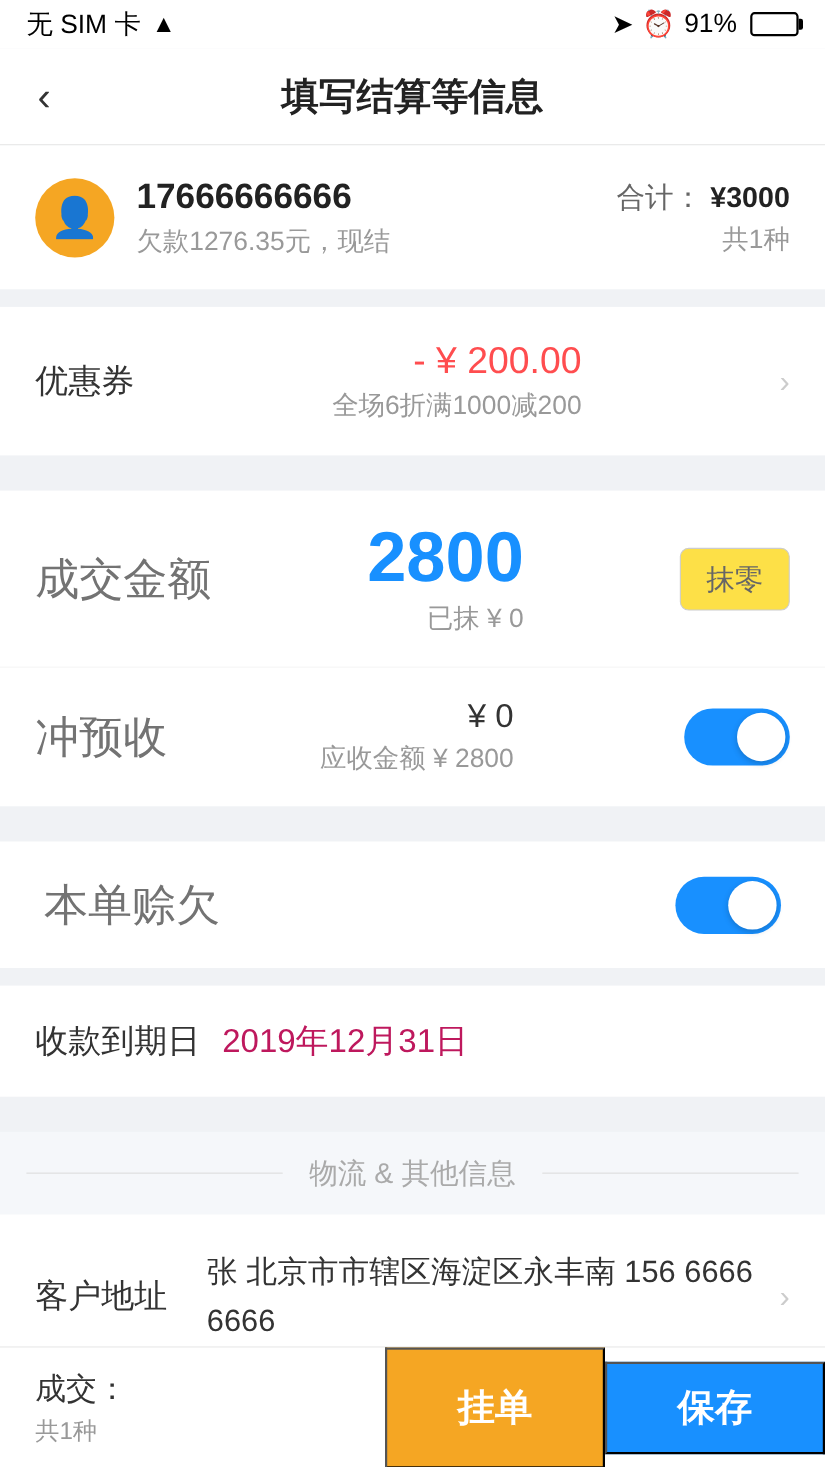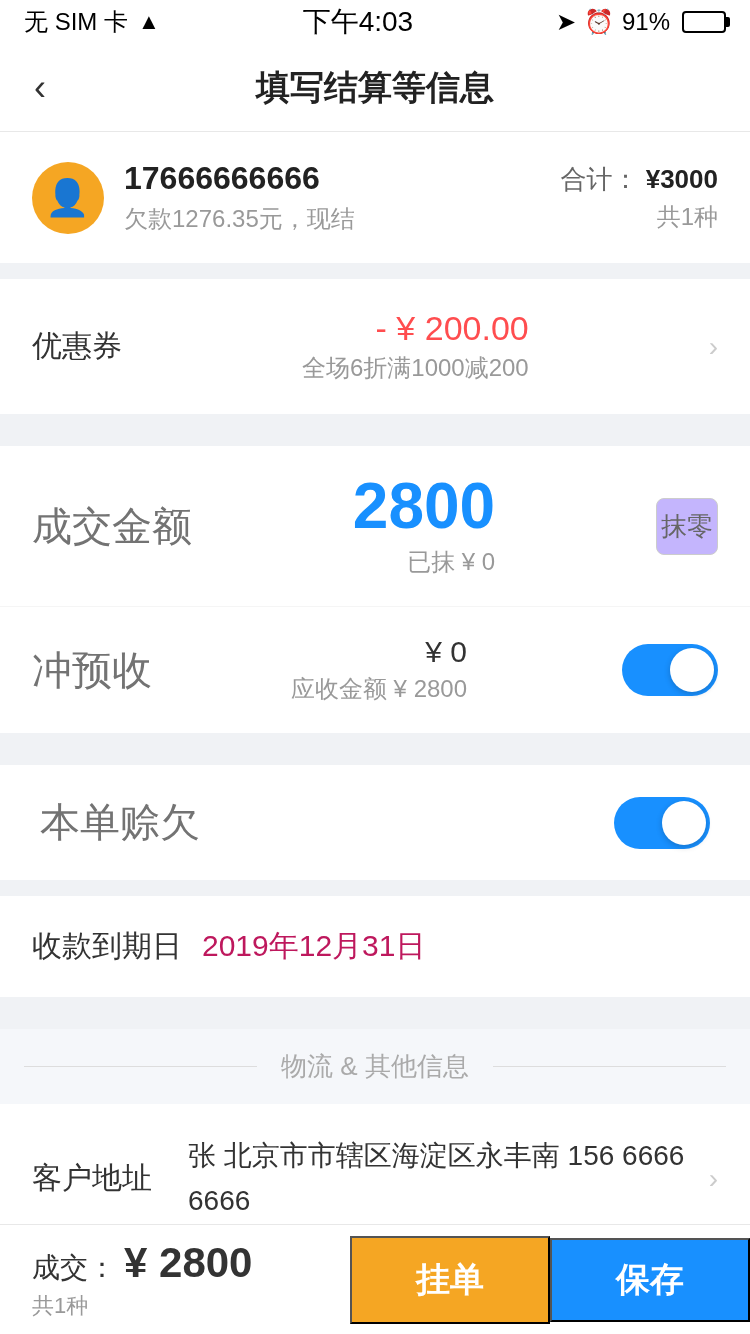--- a/index.html
+++ b/index.html
@@ -130,24 +130,24 @@
     .deal-amount-value {
       font-size: 64px;
       font-weight: 600;
       color: #1890ff;
       line-height: 1;
     }
     .deal-amount-sub { font-size: 24px; color: #999; margin-top: 8px; text-align: right; }
     .round-btn {
       border: 1.5px solid #ccc;
       border-radius: 8px;
-      padding: 10px 4px;
+      padding: 10px 23px;
       font-size: 26px;
       color: #666;
-      background: #c4b5fd;
+      background: #fde047;
       cursor: pointer;
       white-space: nowrap;
     }
 
     
     .prepay-value { font-size: 30px; color: #333; font-weight: 500; }
     .prepay-sub { font-size: 24px; color: #999; margin-top: 4px; text-align: right; }
 
     
     .toggle {
@@ -241,21 +241,21 @@
       border-top: 1px solid #e8e8e8;
     }
     .bottom-info {
       flex: 1;
       padding: 0 32px;
     }
     .bottom-deal { display: flex; align-items: baseline; gap: 8px; }
     .bottom-deal-count { font-size: 22px; color: #999; margin-top: 4px; }
     .btn-hang {
       width: 200px;
-      height: 88px;
+      height: 110px;
       background: #f5a623;
       display: flex;
       align-items: center;
       justify-content: center;
       font-size: 34px;
       font-weight: 600;
       color: #fff;
       cursor: pointer;
     }
     .btn-save {
@@ -272,21 +272,20 @@
     }
   </style>
 </head>
 <body>
 
 <div class="status-bar">
   <div class="status-left">
     <span>无 SIM 卡</span>
     <span class="wifi-icon">▲</span>
   </div>
-  <div style="font-size:28px;font-weight:500;">下午4:03</div>
   <div class="status-right">
     <span>➤</span>
     <span>⏰</span>
     <span>91%</span>
     <span class="battery"><span class="battery-fill"></span></span>
   </div>
 </div>
 
 <div class="nav-bar">
   <div class="nav-back">‹</div>
@@ -371,19 +370,18 @@
   </div>
 
   <div class="gray-area"></div>
 
 </div>
 
 <div class="bottom-bar">
   <div class="bottom-info">
     <div class="bottom-deal">
       <span>成交：</span>
-      <span style="font-size:42px;font-weight:600;">¥ 2800</span>
     </div>
     <div class="bottom-deal-count">共1种</div>
   </div>
   <button class="btn-hang">挂单</button>
   <button class="btn-save">保存</button>
 </div>
 
 </body></html>

